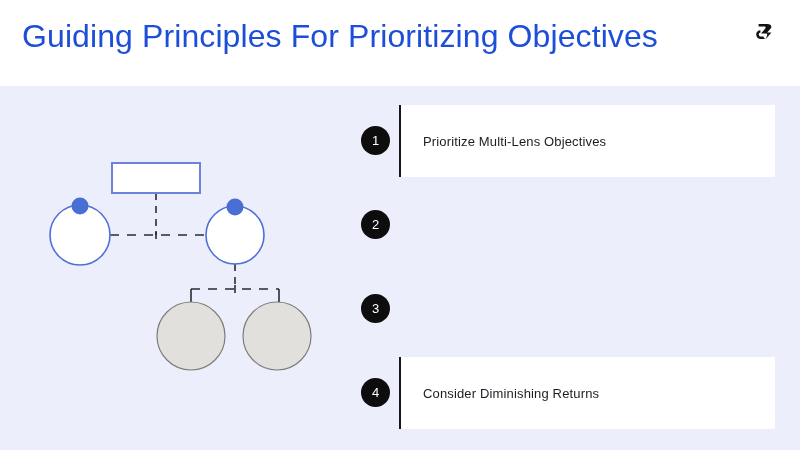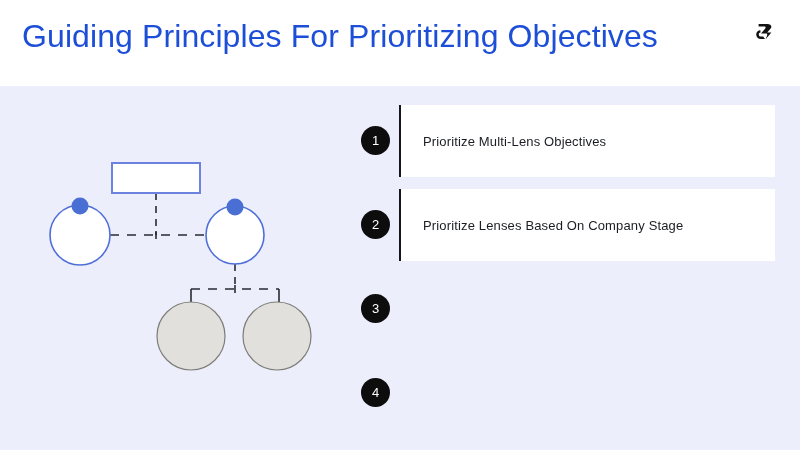--- a/index.html
+++ b/index.html
@@ -168,27 +168,27 @@
 
     <div class="principle-row r1">
       <div class="badge">1</div>
       <div class="card">
         <span class="card-text">Prioritize Multi-Lens Objectives</span>
       </div>
     </div>
 
     <div class="principle-row r2">
       <div class="badge">2</div>
-      <div class="card">
-        <span class="card-text">Prioritize Lenses Based On Company Stage</span>
-      </div>
     </div>
 
     <div class="principle-row r3">
       <div class="badge">3</div>
     </div>
 
     <div class="principle-row r4">
       <div class="badge">4</div>
+      <div class="card">
+        <span class="card-text">Consider Diminishing Returns</span>
+      </div>
     </div>
 
   </div>
 </div>
 
 </body></html>

